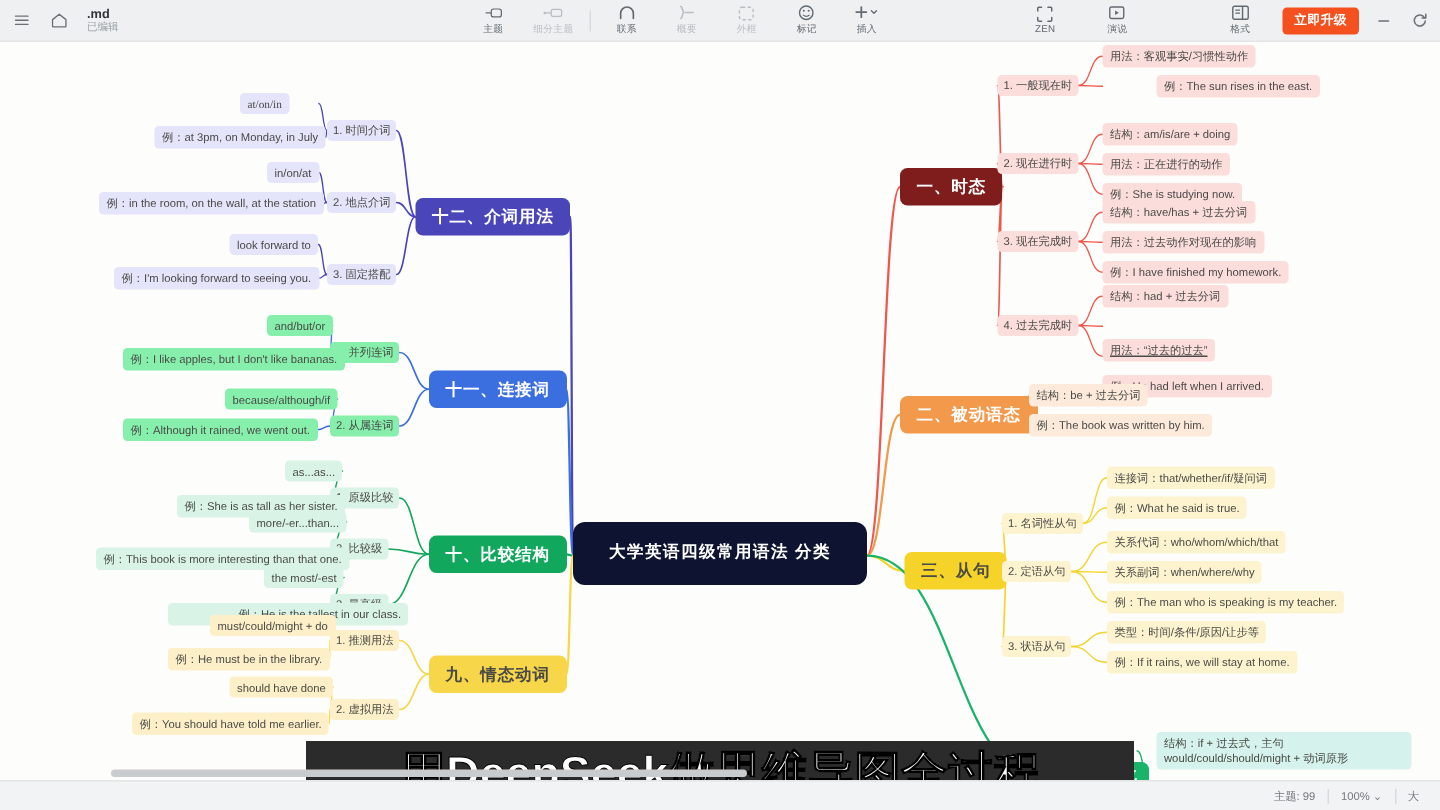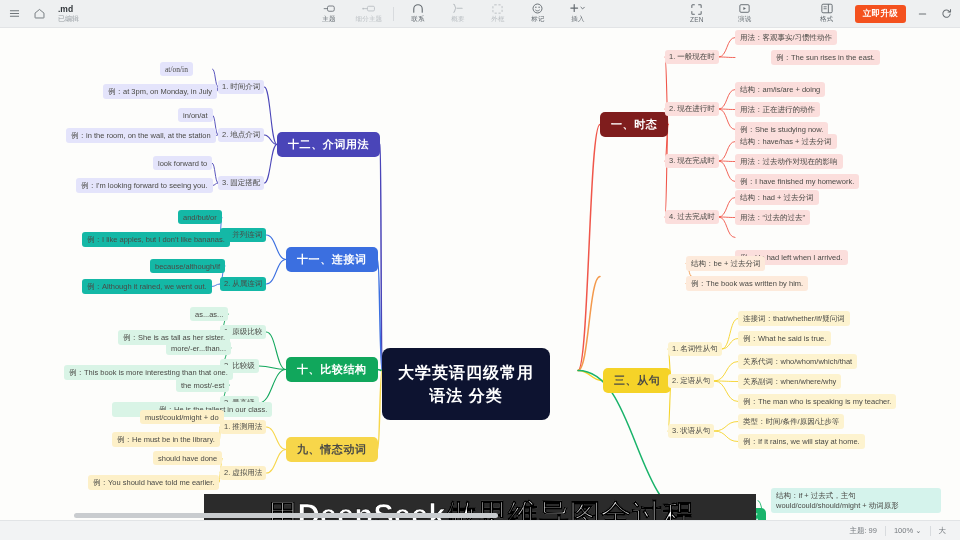--- a/index.html
+++ b/index.html
@@ -54,34 +54,34 @@
     color: #fff; font-weight: bold; font-size: 11px; letter-spacing: .6px;
     padding: 5px 11px; border-radius: 5px; text-align: center;
   }
   
   .lv2 { font-size: 7.5px; color: #4a4a46; padding: 2px 4px; border-radius: 3px; }
   
   .lv3 { font-size: 7.5px; color: #4a4a46; padding: 2.5px 5px; border-radius: 3px; }
   .lv3.two { line-height: 1.35; margin-left: 13px; }
 
   .root {
-    position: absolute; left: 382px; top: 320px; width: 168px;
+    position: absolute; left: 382px; top: 320px; width: 196px;
     background: #0d1330; color: #ffffff; border-radius: 8px;
-    font-size: 16px; font-weight: bold; text-align: center; letter-spacing: 1px;
+    font-size: 11px; font-weight: bold; text-align: center; letter-spacing: 1px;
     padding: 13px 8px; line-height: 1.45; z-index: 8;
   }
 
   
   .t-red   { background: #fbdedc; } .c-red   { background: #7f1d1d; }
   .t-org   { background: #fdeadb; } .c-org   { background: #f3994c; }
   .t-yel   { background: #fdf3cf; } .c-yel   { background: #f5d328; color:#4a4a46 !important; }
   .t-grn   { background: #d9f4e6; } .c-grn   { background: #11a75c; }
   .t-tea   { background: #d5f3ec; }
   .t-amb   { background: #fdf0c8; } .c-amb   { background: #f7d64a; color:#4a4a46 !important; } .c-ltg   { background: #19b36a; }
-  .t-blu   { background: #14b8a6; } .c-blu   { background: #3b6fe0; }
+  .t-blu   { background: #86efac; } .c-blu   { background: #3b6fe0; }
   .t-ind   { background: #e4e4fb; } .c-ind   { background: #4a45b8; }
 
   
   .caption {
     position: absolute; left: 204px; top: 466px; width: 552px; height: 44px;
     background: #2b2b2b; display: flex; align-items: center; justify-content: center; z-index: 30;
   }
   .caption span {
     color: #ffffff; font-size: 31px; font-weight: bold; letter-spacing: 0px;
     -webkit-text-stroke: 0.6px #000;
@@ -321,23 +321,24 @@
     <div class="node lv3 t-red" style="left:735px; top:74px;">用法：正在进行的动作</div>
     <div class="node lv3 t-red" style="left:735px; top:94px;">例：She is studying now.</div>
 
     <div class="node lv2 t-red" style="left:665px; top:126px;">3. 现在完成时</div>
     <div class="node lv3 t-red" style="left:735px; top:106px;">结构：have/has + 过去分词</div>
     <div class="node lv3 t-red" style="left:735px; top:126px;">用法：过去动作对现在的影响</div>
     <div class="node lv3 t-red" style="left:735px; top:146px;">例：I have finished my homework.</div>
 
     <div class="node lv2 t-red" style="left:665px; top:182px;">4. 过去完成时</div>
     <div class="node lv3 t-red" style="left:735px; top:162px;">结构：had + 过去分词</div>
-    <div class="node lv3 t-red" style="left:735px; top:182px;">用法：“过去的过去”</div>
+    <div class="node lv3 t-red" style="left:735px; top:198px;text-decoration:underline;">用法：“过去的过去”</div>
     <div class="node lv3 t-red" style="left:735px; top:202px;margin-top:20px;">例：He had left when I arrived.</div>
 
+    <div class="node main c-org" style="left:600px; top:236px;">二、被动语态</div>
     <div class="node lv3 t-org" style="left:686px; top:228px;">结构：be + 过去分词</div>
     <div class="node lv3 t-org" style="left:686px; top:248px;">例：The book was written by him.</div>
 
     <div class="node main c-yel" style="left:603px; top:340px;">三、从句</div>
 
     <div class="node lv2 t-yel" style="left:668px; top:314px;">1. 名词性从句</div>
     <div class="node lv3 t-yel" style="left:738px; top:283px;">连接词：that/whether/if/疑问词</div>
     <div class="node lv3 t-yel" style="left:738px; top:303px;">例：What he said is true.</div>
 
     <div class="node lv2 t-yel" style="left:668px; top:346px;">2. 定语从句</div>

